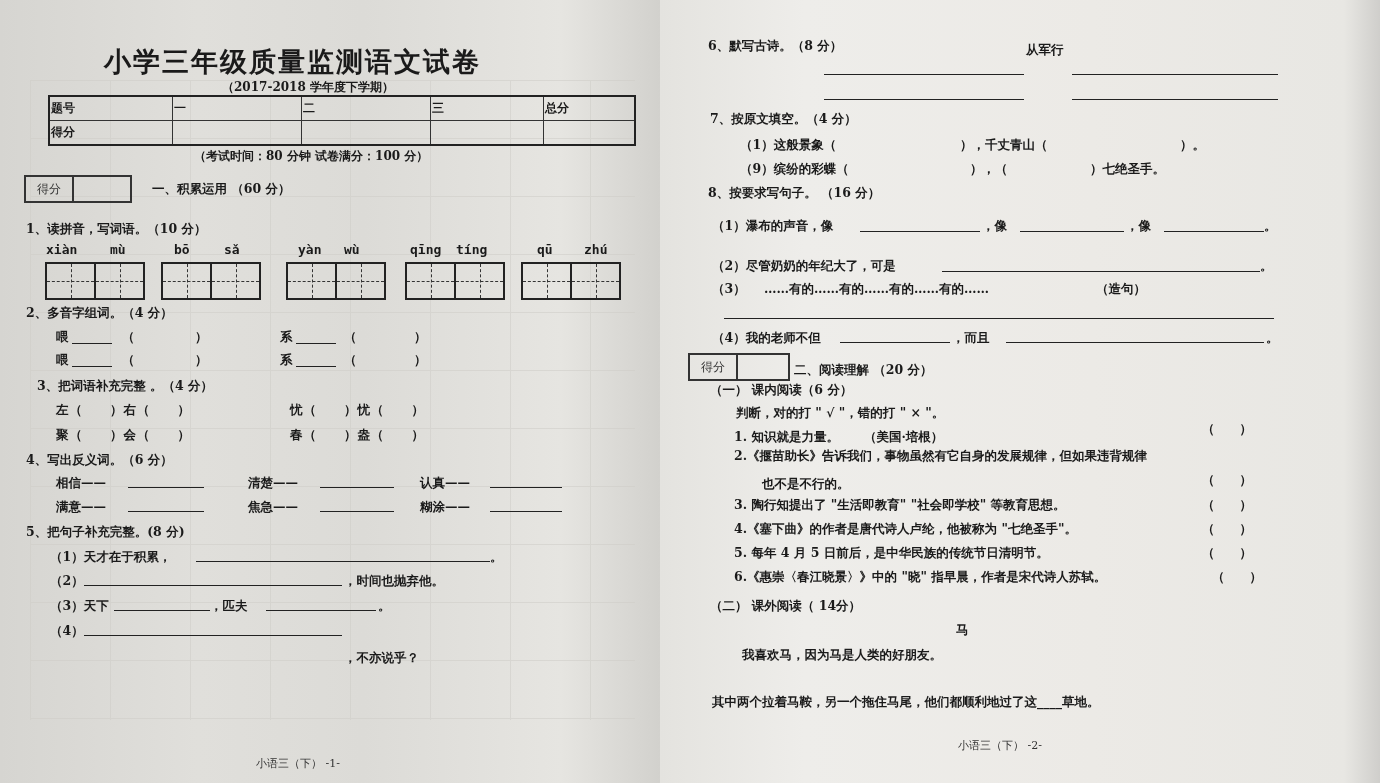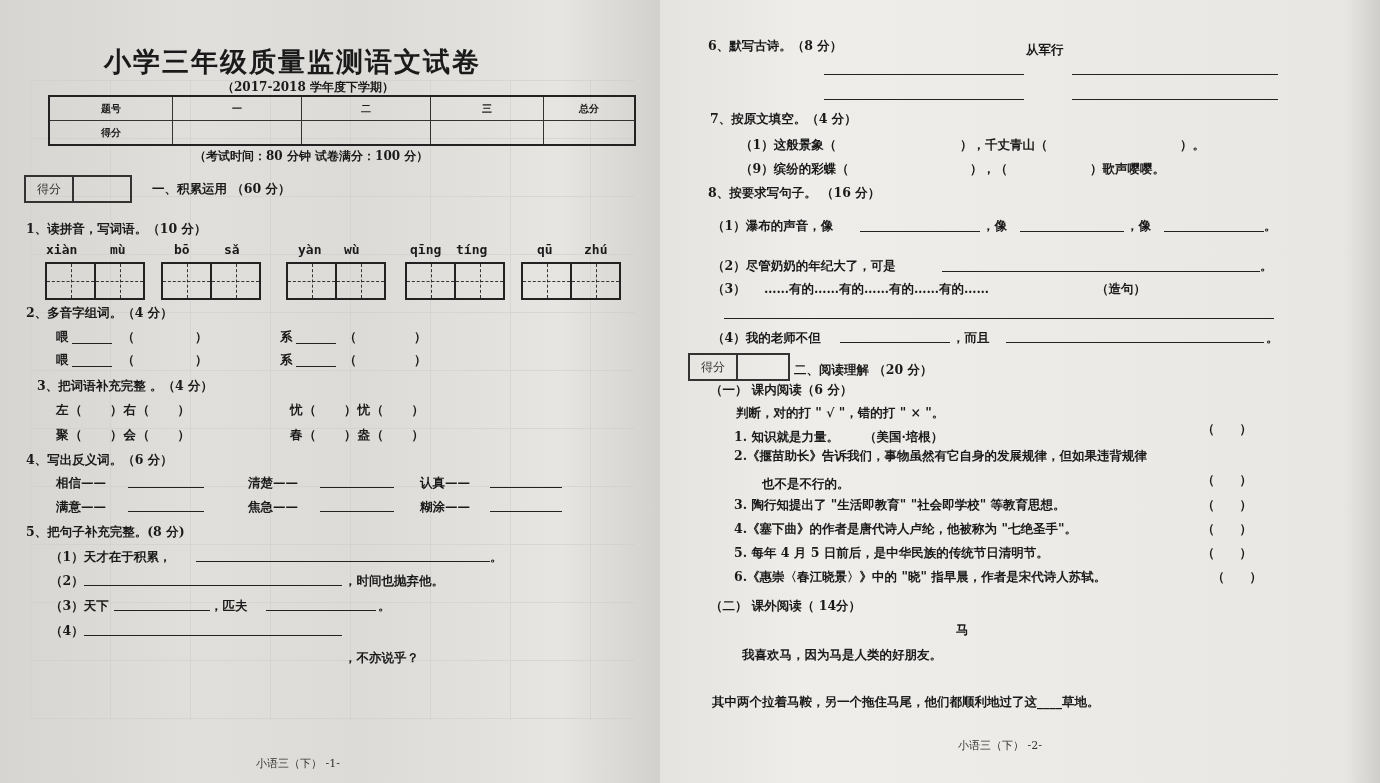--- a/index.html
+++ b/index.html
@@ -8,21 +8,21 @@
   .page{position:absolute;top:0;height:783px;}
   #page-left{left:0;width:660px;background:linear-gradient(90deg,#d6d5d1 0%,#e0dfdb 30%,#dcdbd7 55%,#e6e5e1 85%,#d2d1cd 100%);}
   #page-right{left:660px;width:720px;background:linear-gradient(90deg,#e4e3df 0%,#eeedea 20%,#eceae6 60%,#e8e7e3 95%,#cfcecb 100%);}
   .grid-bg{position:absolute;left:30px;top:80px;width:605px;height:640px;
     background-image:linear-gradient(#cfcdc8 1px,transparent 1px),linear-gradient(90deg,#cfcdc8 1px,transparent 1px);
     background-size:80px 58px;opacity:.55;}
   .abs{position:absolute;white-space:nowrap;}
   .title{left:104px;top:44px;font-size:27px;font-weight:bold;letter-spacing:2px;font-family:"DejaVu Sans","Liberation Sans",sans-serif;}
   .subtitle{left:222px;top:79px;font-size:12px;font-weight:bold;}
   table.score{position:absolute;left:48px;top:95px;width:588px;border-collapse:collapse;border:2.5px solid #222;}
-  table.score td{border:1.5px solid #333;height:21px;text-align:center;font-size:10px;font-weight:bold;}
+  table.score td{border:1.5px solid #333;height:21px;text-align:left;font-size:12px;font-weight:bold;}
   .exam-info{left:194px;top:148px;font-size:12px;font-weight:bold;}
   .scorebox{position:absolute;border:2px solid #333;display:flex;height:24px;}
   .scorebox .lbl{width:46px;border-right:2px solid #333;font-size:12px;display:flex;align-items:center;justify-content:center;color:#333;}
   .scorebox .val{width:56px;}
   .q{font-size:12.5px;font-weight:bold;}
   .py{font-family:"DejaVu Sans Mono","Liberation Mono",monospace;font-size:13px;font-weight:bold;}
   .tian{position:absolute;display:flex;border:2px solid #222;height:34px;}
   .tian .cell{width:47px;height:34px;border-right:2px solid #222;position:relative;}
   .tian .cell:last-child{border-right:none;}
   .tian .cell::before{content:"";position:absolute;left:0;right:0;top:50%;border-top:1.5px dashed #333;}
@@ -164,21 +164,21 @@
   <div class="line" style="left:412px;top:74px;width:206px;"></div>
   <div class="line" style="left:164px;top:99px;width:200px;"></div>
   <div class="line" style="left:412px;top:99px;width:206px;"></div>
 
   <div class="abs q" style="left:50px;top:111px;">7、按原文填空。（4 分）</div>
   <div class="abs q" style="left:80px;top:137px;">（1）这般景象（</div>
   <div class="abs q" style="left:300px;top:137px;">），千丈青山（</div>
   <div class="abs q" style="left:520px;top:137px;">）。</div>
   <div class="abs q" style="left:80px;top:161px;">（9）缤纷的彩蝶（</div>
   <div class="abs q" style="left:310px;top:161px;">），（</div>
-  <div class="abs q" style="left:430px;top:161px;">）歌声嘤嘤。</div>
+  <div class="abs q" style="left:430px;top:161px;">）七绝圣手。</div>
 
   <div class="abs q" style="left:48px;top:185px;">8、按要求写句子。 （16 分）</div>
 
   <div class="abs q" style="left:52px;top:218px;">（1）瀑布的声音，像</div>
   <div class="line" style="left:200px;top:231px;width:120px;"></div>
   <div class="abs q" style="left:322px;top:218px;">，像</div>
   <div class="line" style="left:360px;top:231px;width:104px;"></div>
   <div class="abs q" style="left:466px;top:218px;">，像</div>
   <div class="line" style="left:504px;top:231px;width:100px;"></div>
   <div class="abs q" style="left:604px;top:218px;">。</div>

